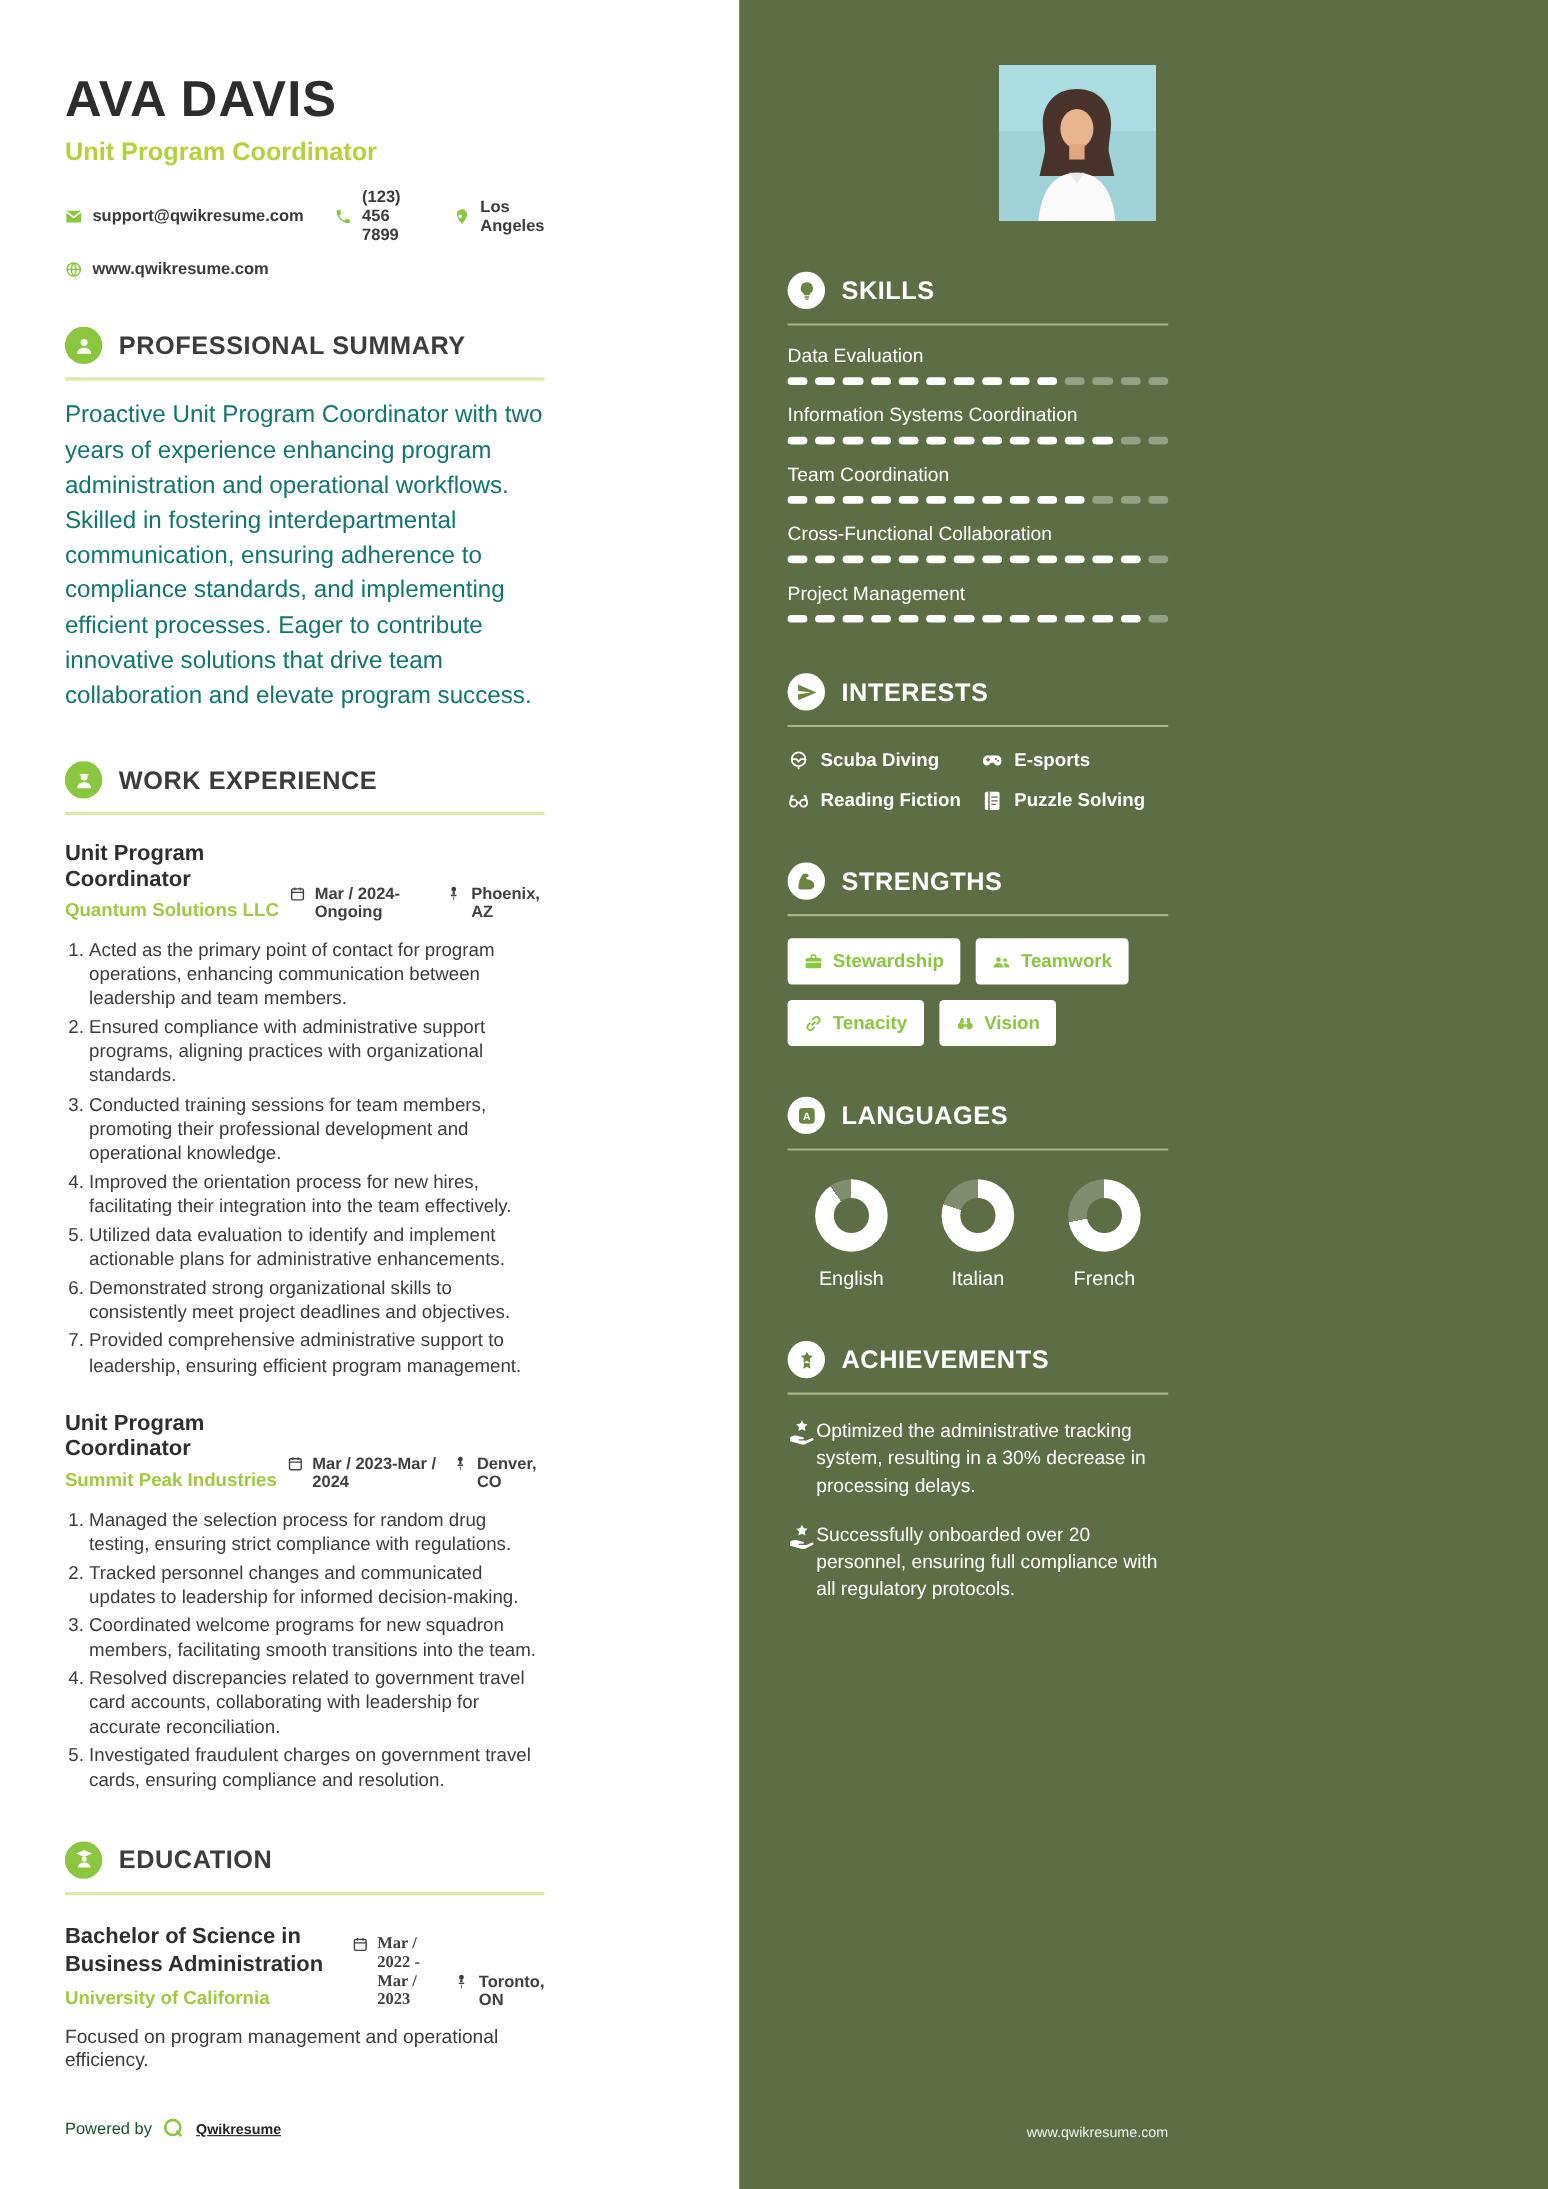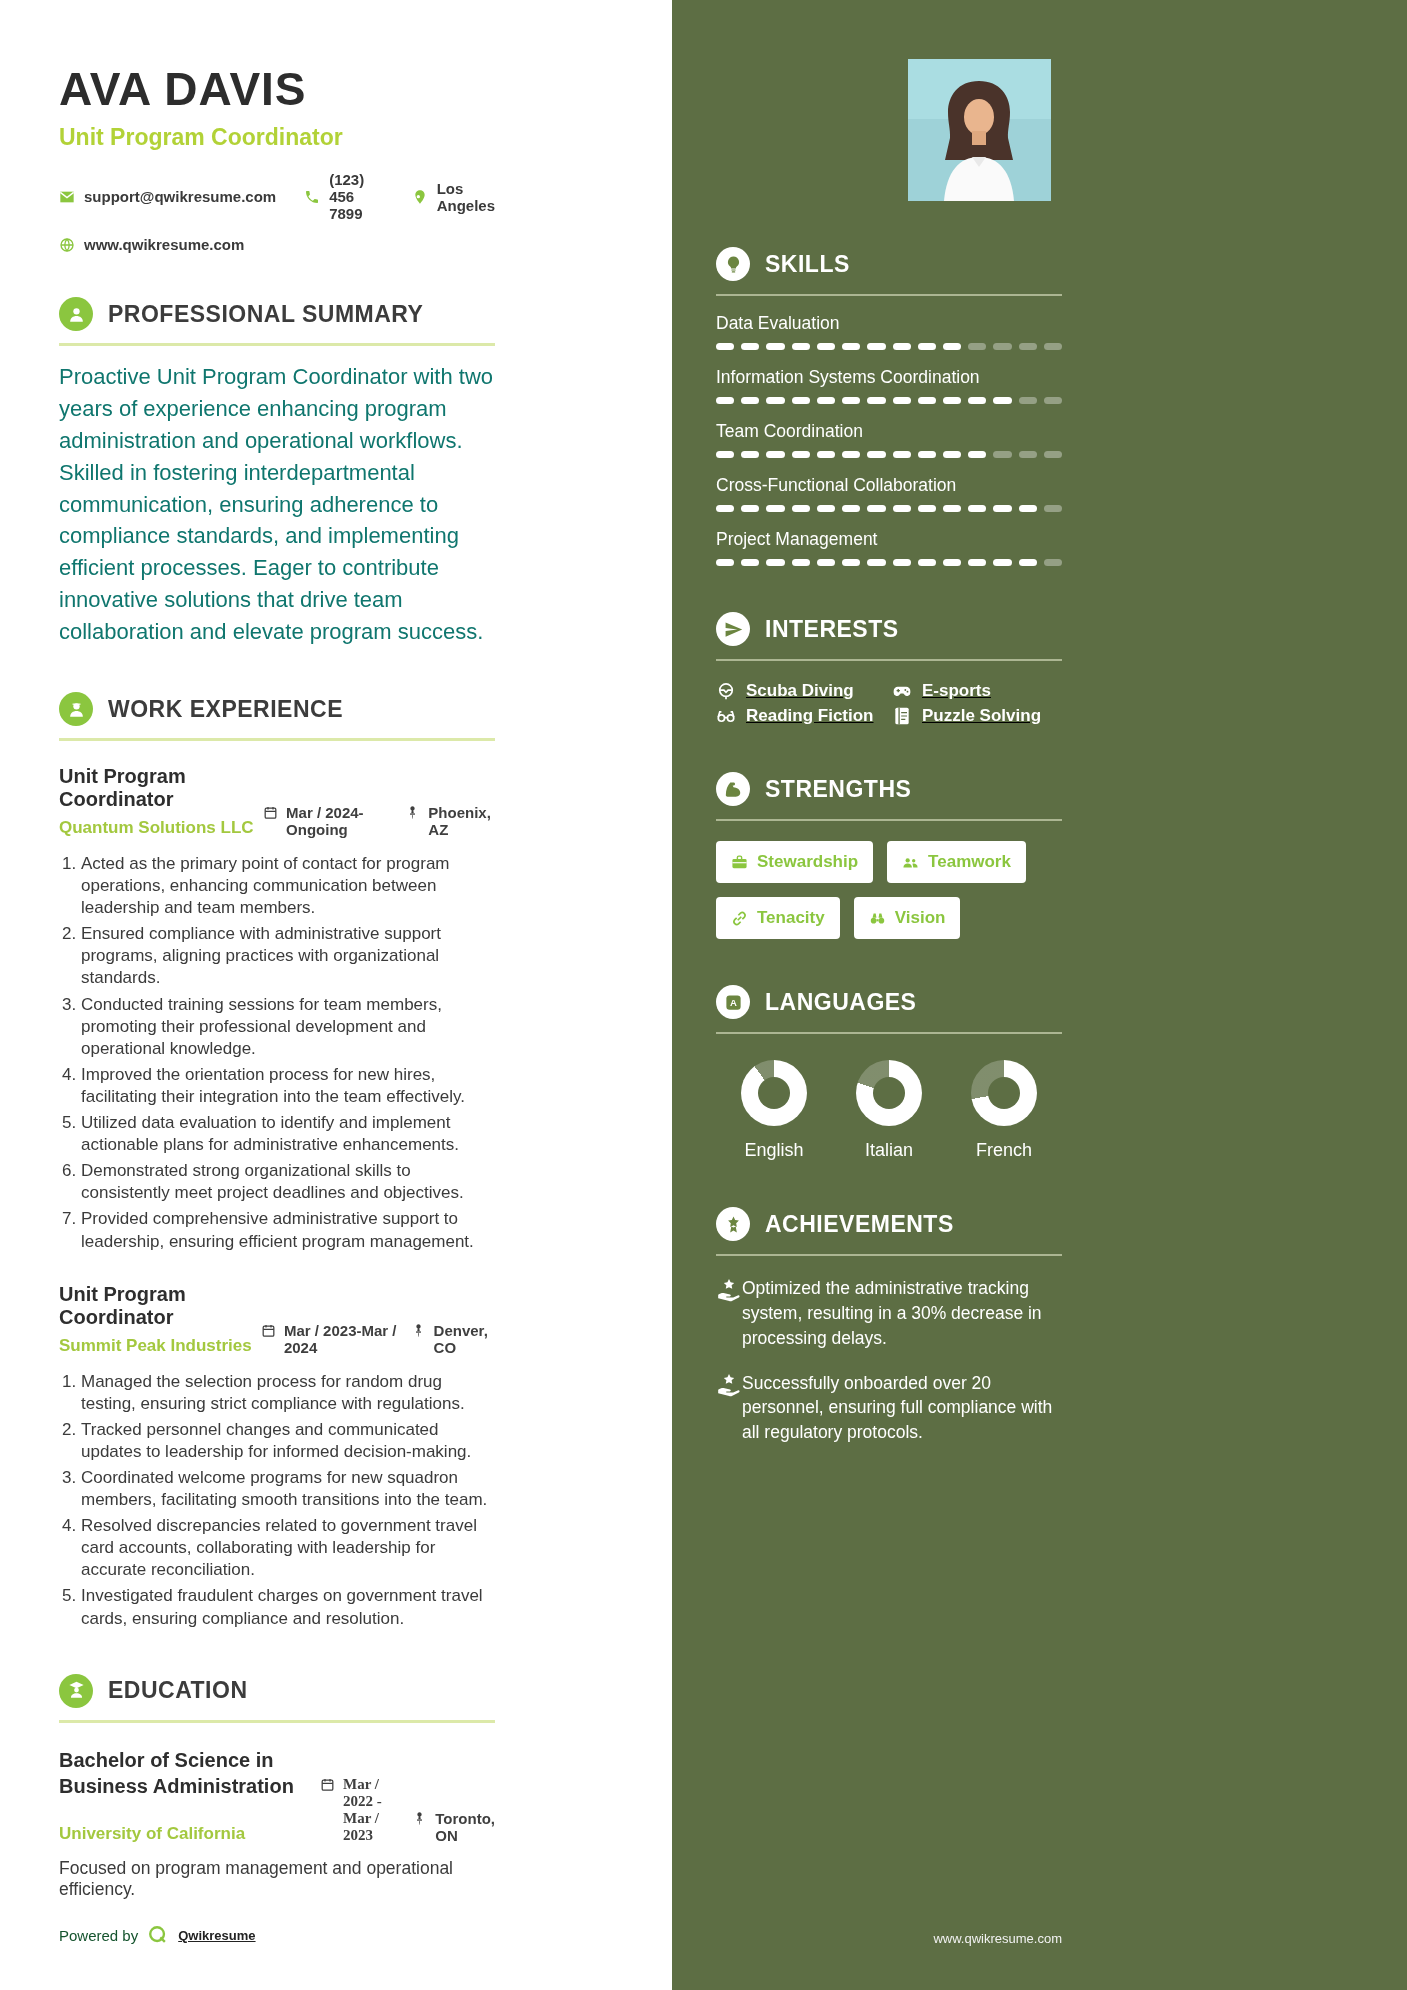--- a/index.html
+++ b/index.html
@@ -36,21 +36,21 @@
   .job-right { display:flex; flex-direction:row; align-items:flex-end; gap:9px; padding-top:3px; min-width:175px; }
   .meta { display:flex; align-items:flex-start; gap:8px; font-size:15px; font-weight:bold; color:#3f3f3f; }
   .meta svg { width:15px; height:15px; color:#3f3f3f; flex:0 0 auto; margin-top:1px; }
   .meta.wrapped { max-width:130px;font-family:Liberation Serif, serif; }
   .bullets { margin-top:15px; padding-left:22px; }
   .bullets li { font-size:17px; line-height:1.3; color:#3b3b3b; margin-bottom:4px; }
 
   .edu-head { display:flex; justify-content:space-between; margin-top:24px; }
   .edu-degree-wrap { max-width:400px; }
   .edu-degree { font-size:20px; font-weight:bold; color:#2e2e2e; line-height:1.3; }
-  .edu-school { font-size:17px; font-weight:bold; color:var(--company); margin-top:25px; }
+  .edu-school { font-size:17px; font-weight:bold; color:var(--company); margin-top:8px; }
   .edu-note { margin-top:14px; font-size:17.5px; color:#3b3b3b; }
 
   .footer-left { position:absolute; left:59px; bottom:44px; display:flex; align-items:center; gap:9px; }
   .powered-by { font-size:15px; color:#14532d; }
   .brand-logo { width:22px; height:22px; }
   .brand-name { font-size:13px; color:#222; text-decoration:underline; font-weight:bold; }
 
   
   .sidebar { position:absolute; top:0; left:672px; right:0; height:100%; background:var(--olive); }
   .sb-inner { padding:59px 0 0 44px; width:390px; }
@@ -62,21 +62,21 @@
   .sb-icon { width:34px; height:34px; border-radius:50%; background:#fff; display:flex; align-items:center; justify-content:center; flex:0 0 auto; }
   .sb-icon svg { width:19px; height:19px; color:#6b8540; }
   .sb-title { font-size:23px; font-weight:bold; color:#fff; letter-spacing:.5px; }
 
   .skill { margin-top:17px; }
   .skill-name { font-size:17.5px; color:#fff; }
   .skill-bar { display:flex; gap:7px; margin-top:9px; }
   .skill-bar .dash { flex:1; height:7px; border-radius:4px; background:rgba(255,255,255,.35); }
   .skill-bar .dash.on { background:#fff; }
 
-  .interests-grid { display:grid; grid-template-columns:176px 1fr; row-gap:5px; margin-top:20px;text-decoration:underline; }
+  .interests-grid { display:grid; grid-template-columns:176px 1fr; row-gap:17px; margin-top:20px; }
   .interest { display:flex; align-items:center; gap:10px; font-size:17px; font-weight:bold; color:#fff; }
   .interest svg { width:20px; height:20px; color:#fff; flex:0 0 auto; }
 
   .chips { display:flex; flex-wrap:wrap; gap:14px; margin-top:20px; }
   .chip { background:#fff; border-radius:4px; padding:11px 15px; display:flex; align-items:center; gap:9px;
           font-size:17px; font-weight:bold; color:var(--icon-green); }
   .chip svg { width:17px; height:17px; color:var(--icon-green); }
 
   .langs { display:flex; justify-content:space-between; padding:0 12px; margin-top:26px; }
   .lang { display:flex; flex-direction:column; align-items:center; gap:14px; width:92px; }

